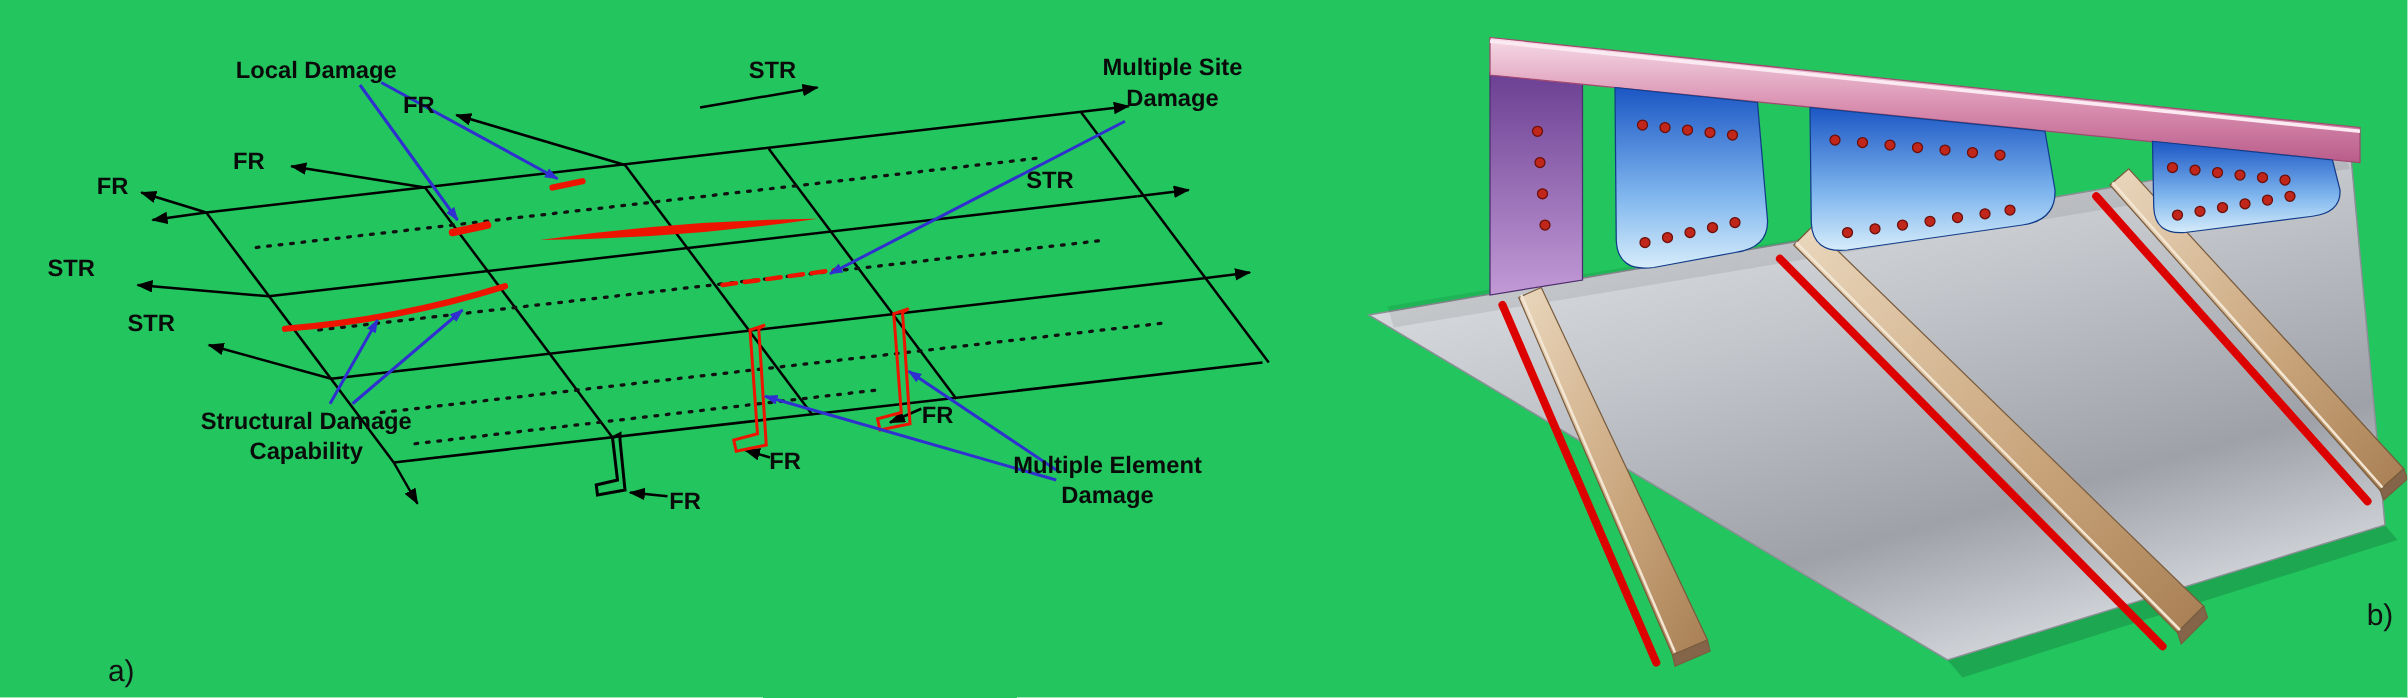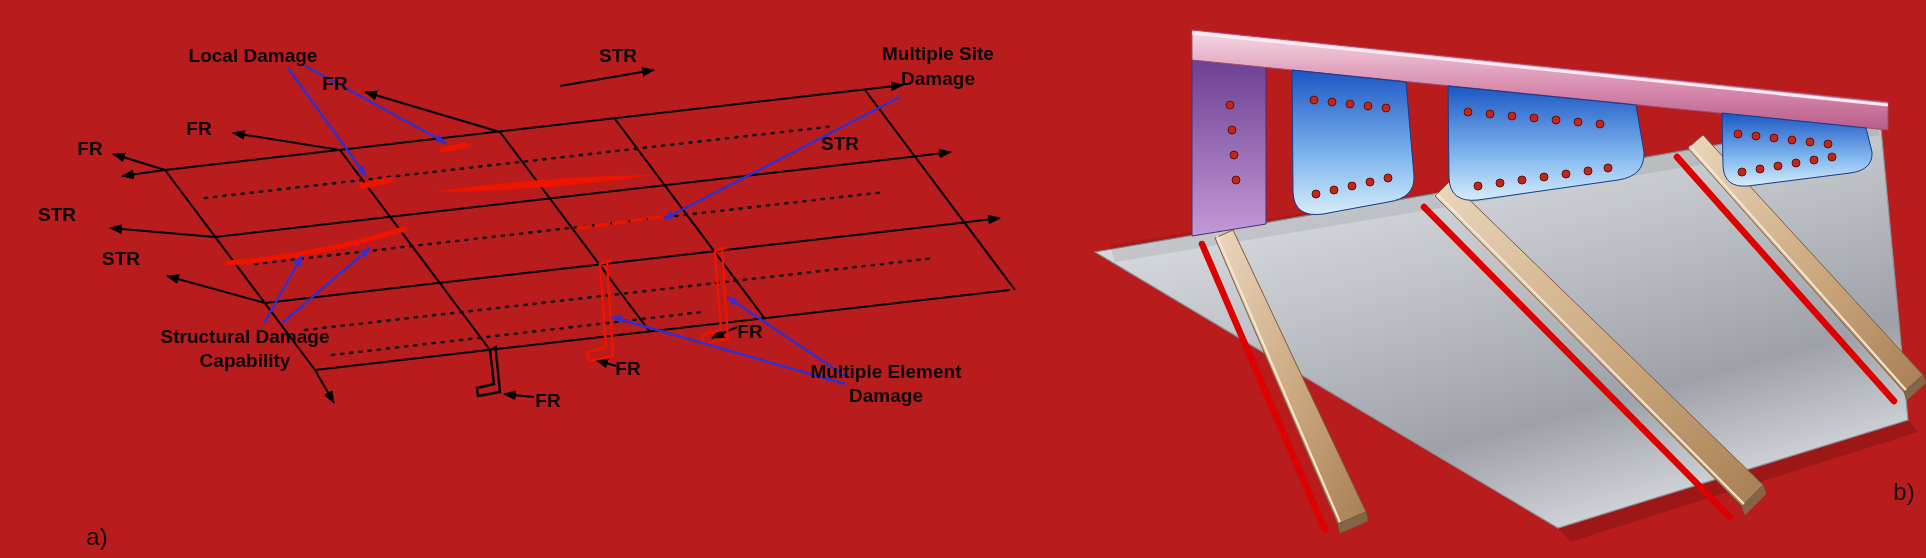--- a/index.html
+++ b/index.html
@@ -1,16 +1,16 @@
 <!DOCTYPE html>
 <html><head>
 <meta charset="utf-8">
 <style>
   html,body{margin:0;padding:0;background:#ffffff}
-  .stage{position:relative;width:1926px;height:558px;background:#b91c1c;overflow:hidden;
+  .stage{position:relative;width:1926px;height:558px;background:#22c55e;overflow:hidden;
          font-family:"Liberation Sans","DejaVu Sans",sans-serif}
   .stage svg{position:absolute;top:0}
   #panelA{left:0}
   #panelB{left:1080px}
   .lbl{font-family:"Liberation Sans","DejaVu Sans",sans-serif;font-size:19px;font-weight:bold;fill:#0a0a0a}
   .cap{font-family:"Liberation Sans","DejaVu Sans",sans-serif;font-size:24px;font-weight:normal;fill:#111}
 </style>
 </head>
 <body>
 

